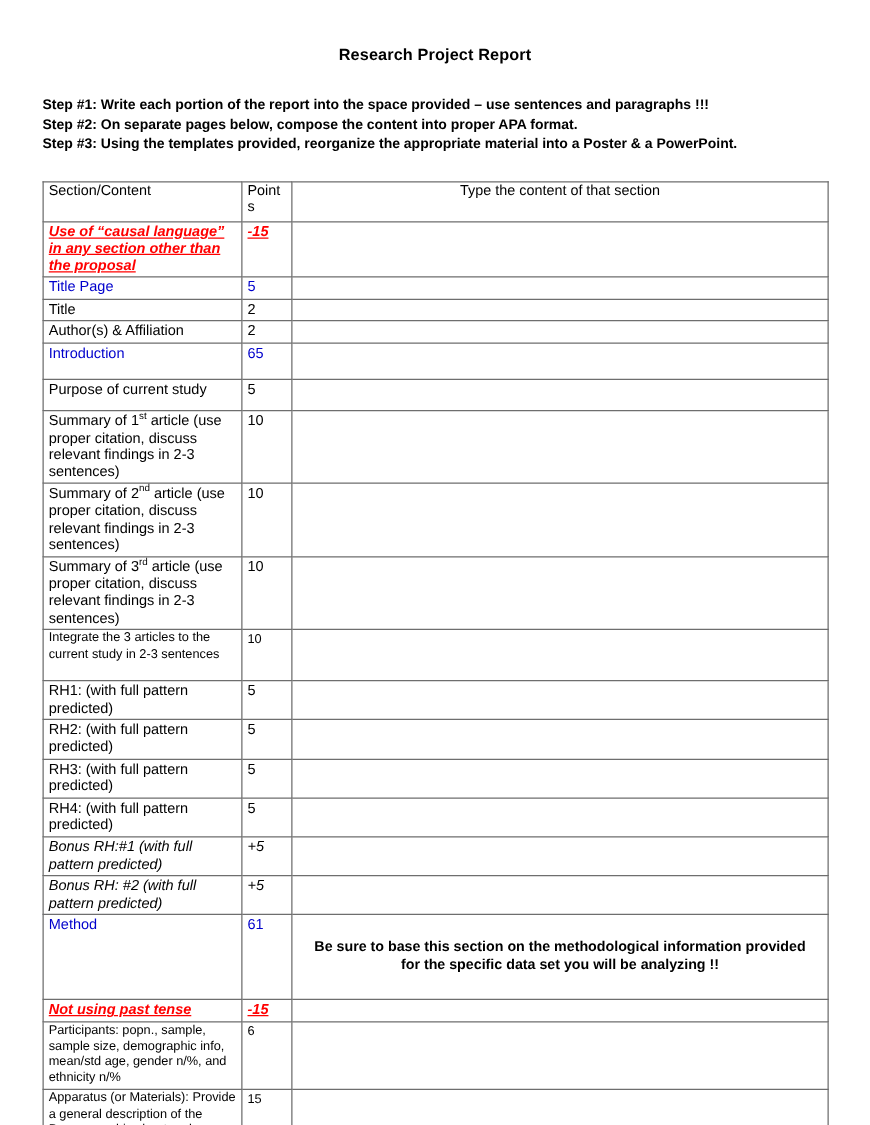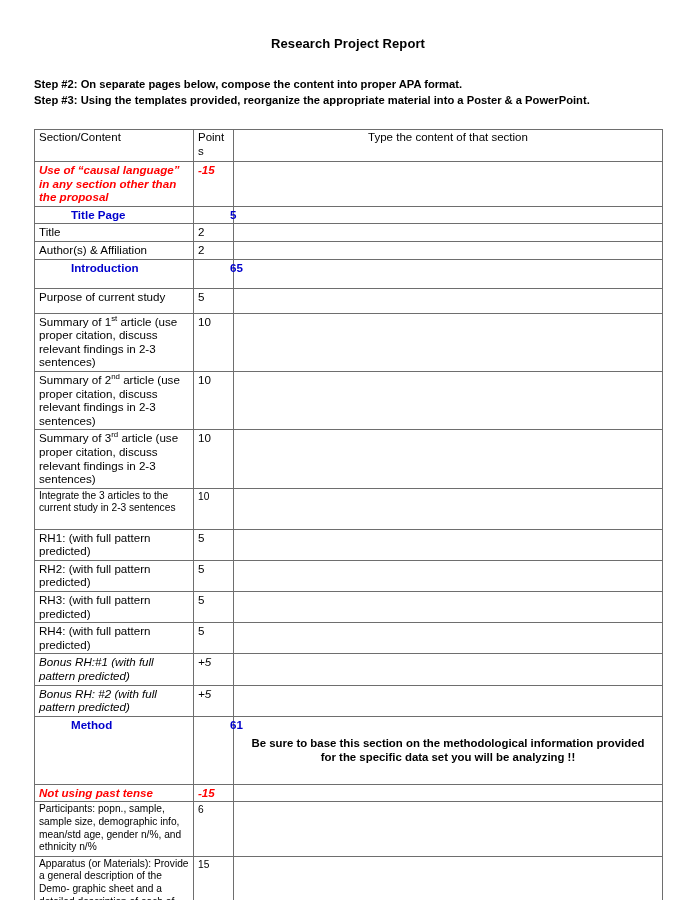--- a/index.html
+++ b/index.html
@@ -76,25 +76,25 @@
   .pts {
     font-size: 11.6px;
     line-height: 13.6px;
   }
   .pts.small { font-size: 10.2px; }
 
   .red {
     color: #FF0000;
     font-weight: bold;
     font-style: italic;
+    text-decoration: underline;
   }
   .blue {
     color: #0000CC;
-    font-weight: bold;
-    margin-left: 32px;
+    font-weight: normal;
   }
   .ital { font-style: italic; }
 
   .note {
     text-align: center;
     font-weight: bold;
     font-size: 11.4px;
     line-height: 14px;
     padding: 18px 6px;
   }
@@ -106,20 +106,21 @@
   }
 </style>
 </head>
 <body>
 
 <div class="page">
 
   <div class="doc-title">Research Project Report</div>
 
   <div class="steps">
+    <div>Step #1:  Write each portion of the report into the space provided – use sentences and paragraphs !!!</div>
     <div>Step #2: On separate pages below, compose the content into proper APA format.</div>
     <div>Step #3: Using the templates provided, reorganize the appropriate material into a Poster &amp; a PowerPoint.</div>
   </div>
 
   <table class="grid">
     <colgroup>
       <col class="c1">
         <col class="c2">
         <col class="c3">
     </colgroup>

